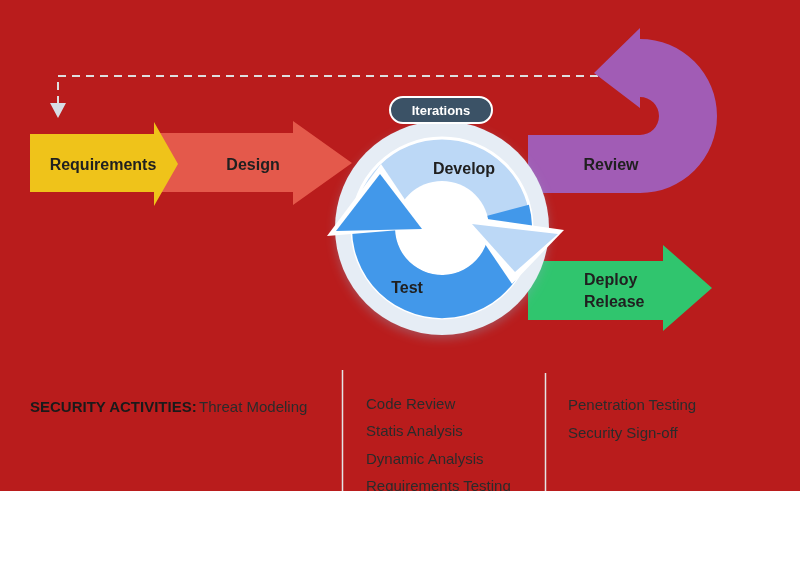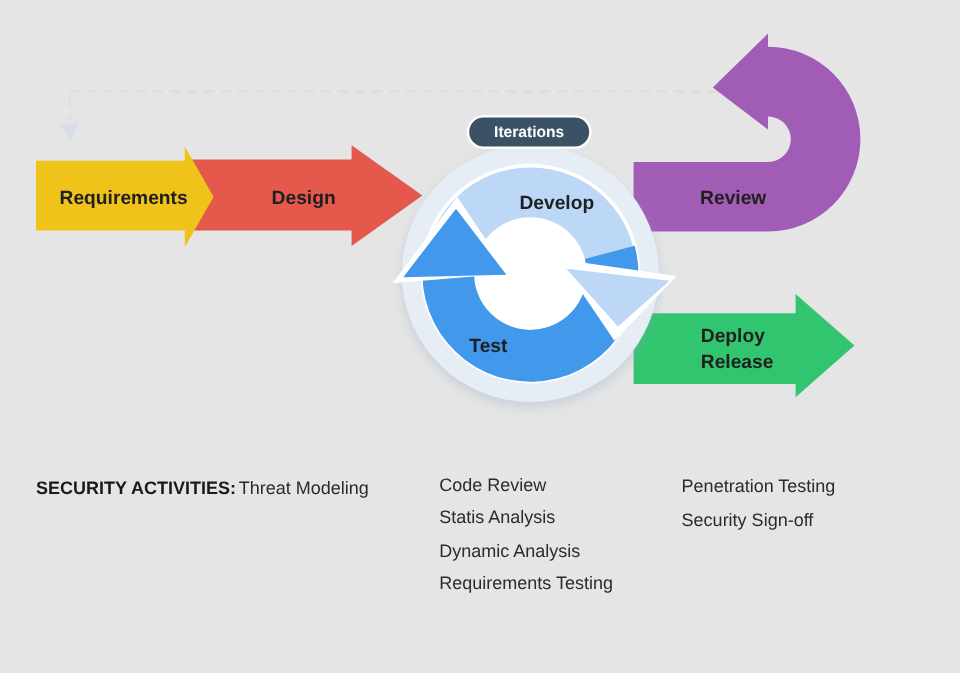--- a/index.html
+++ b/index.html
@@ -1,20 +1,20 @@
 <!DOCTYPE html>
 <html><head>
 <meta charset="utf-8">
 <style>
   html, body { margin: 0; padding: 0; background: #ffffff; }
   .stage {
     position: relative;
     width: 800px;
-    height: 561px;
-    background: #e5e5e5;
+    height: 491px;
+    background: #b91c1c;
     font-family: "Liberation Sans", "DejaVu Sans", sans-serif;
     overflow: hidden;
   }
   svg { display: block; }
   text { font-family: "Liberation Sans", "DejaVu Sans", sans-serif; }
   .lbl      { font-size: 16px; font-weight: 700; fill: #202020; }
   .lbl-left { text-anchor: start; }
   .lbl-mid  { text-anchor: middle; }
   .badge-lbl { font-size: 13px; font-weight: 700; fill: #ffffff; text-anchor: middle; }
   .sec-head { font-size: 15px; font-weight: 700; fill: #1a1a1a; }

